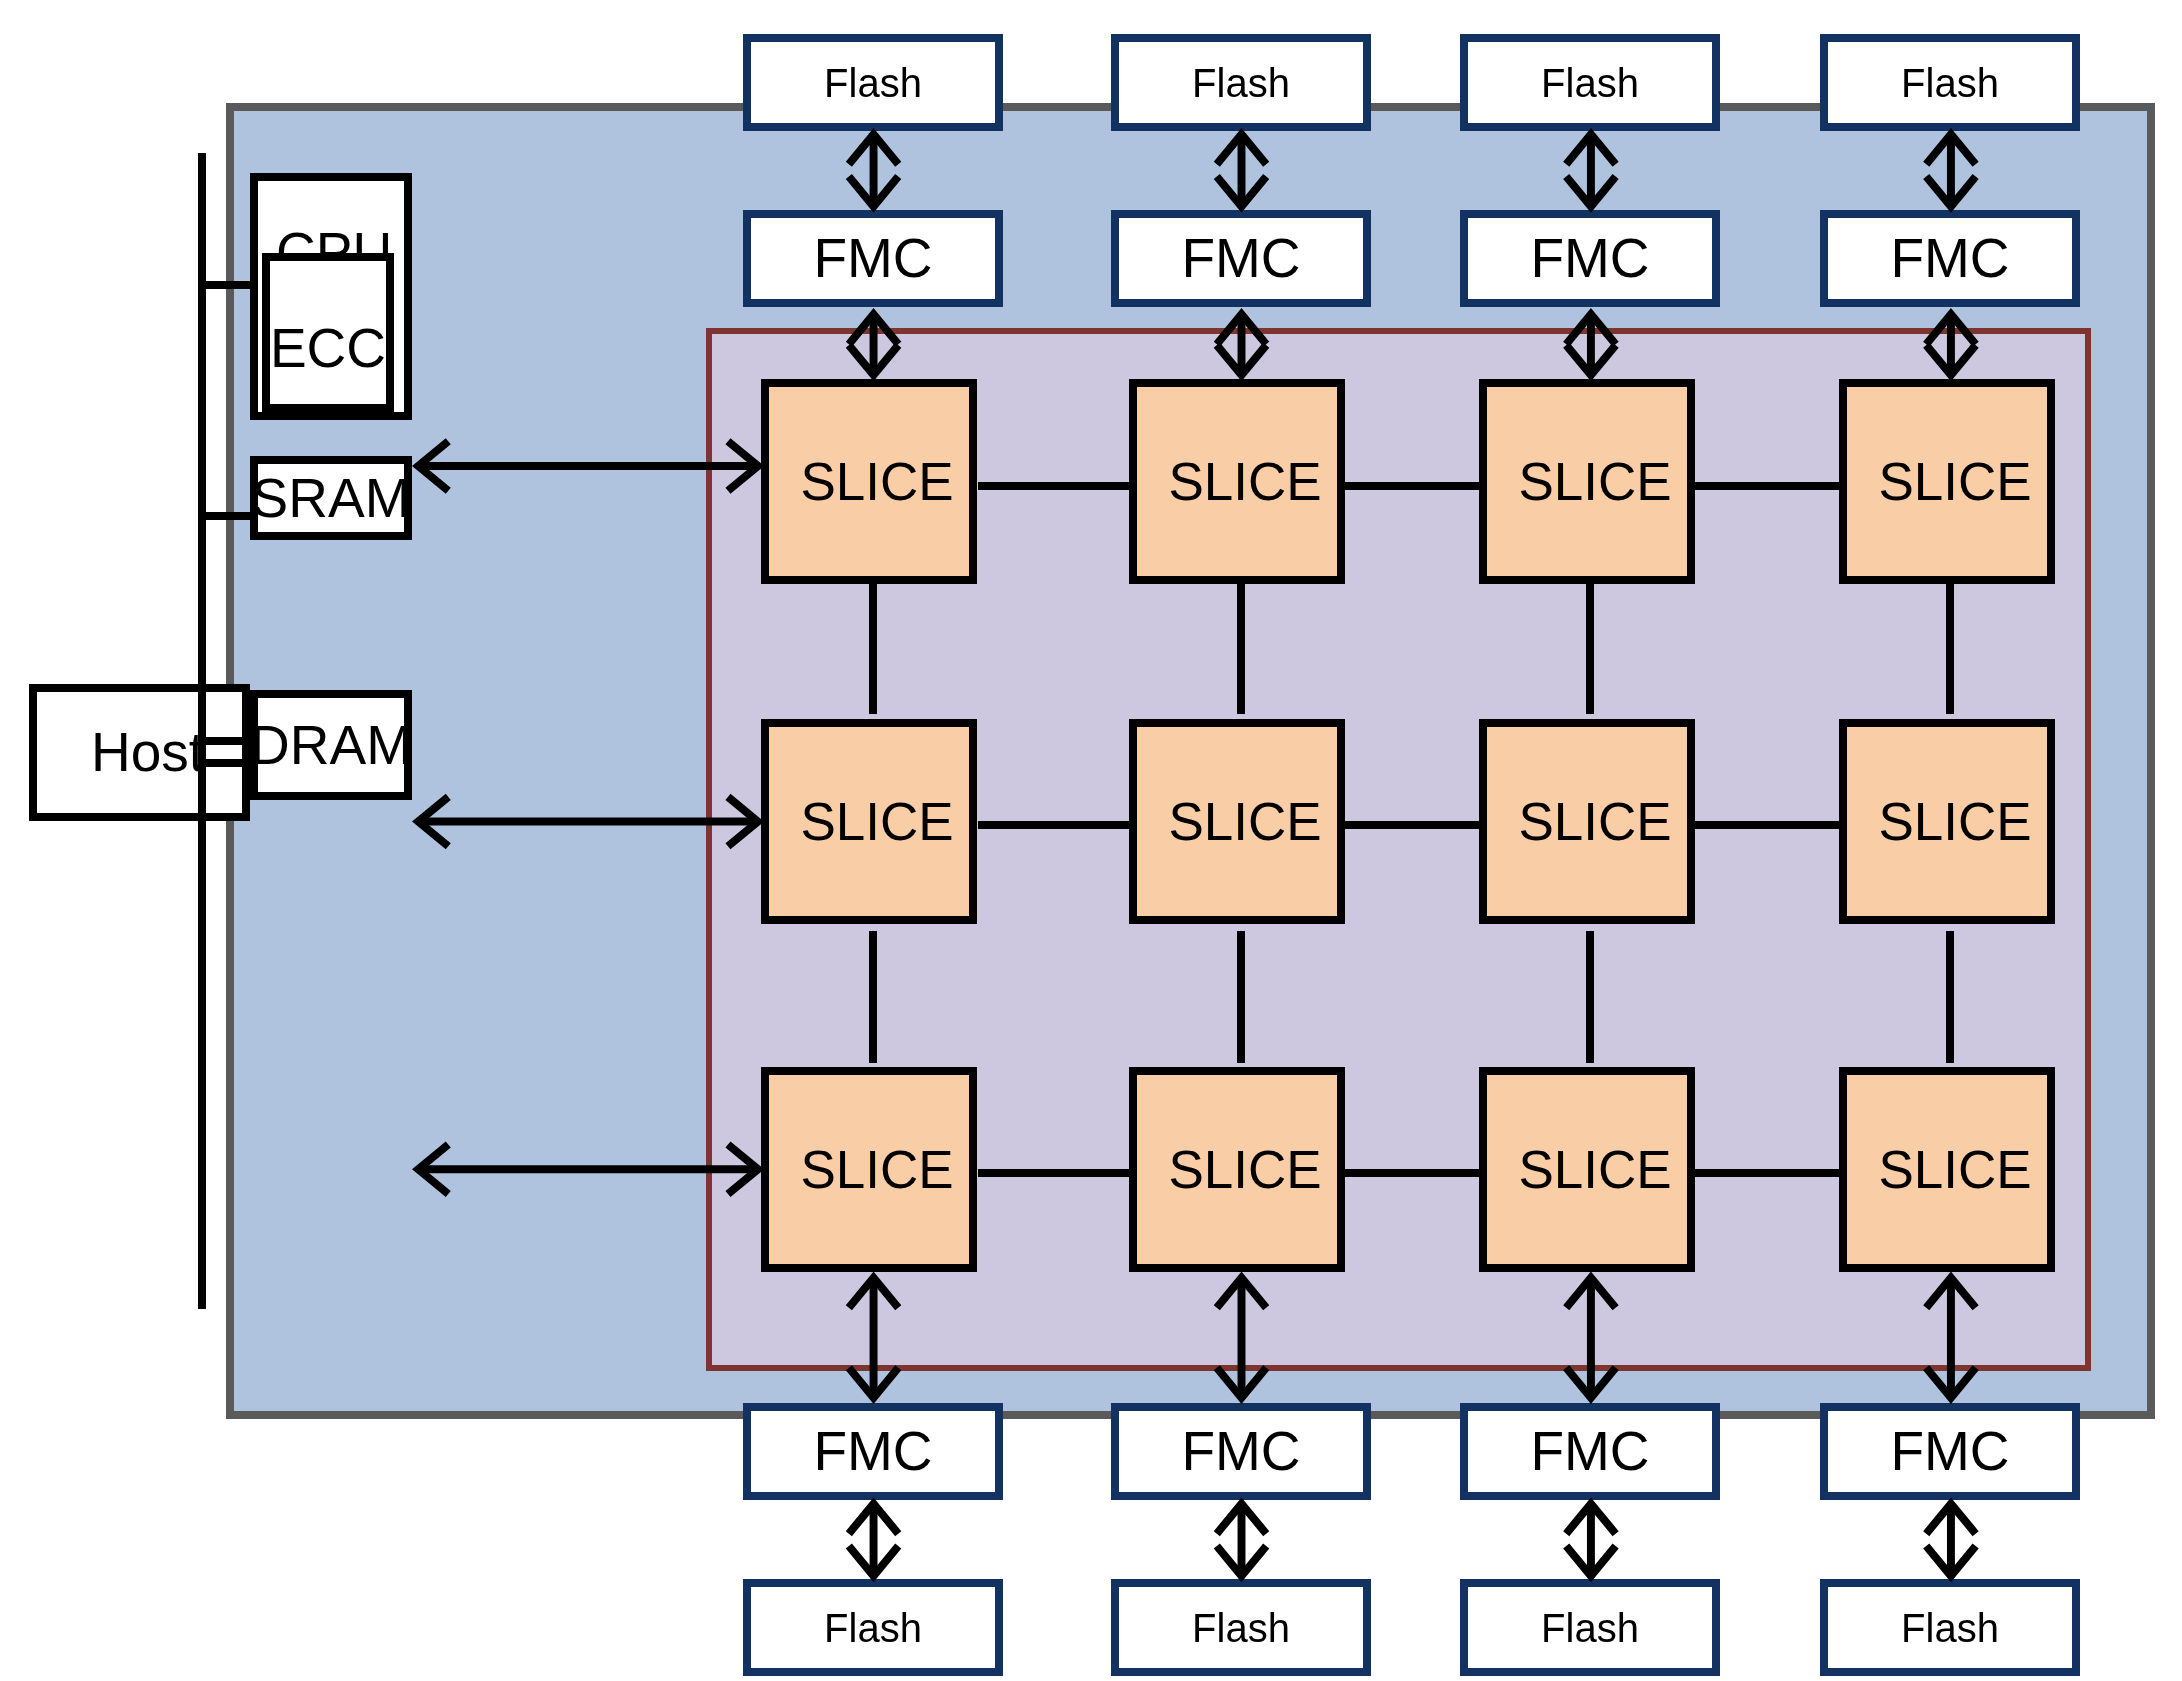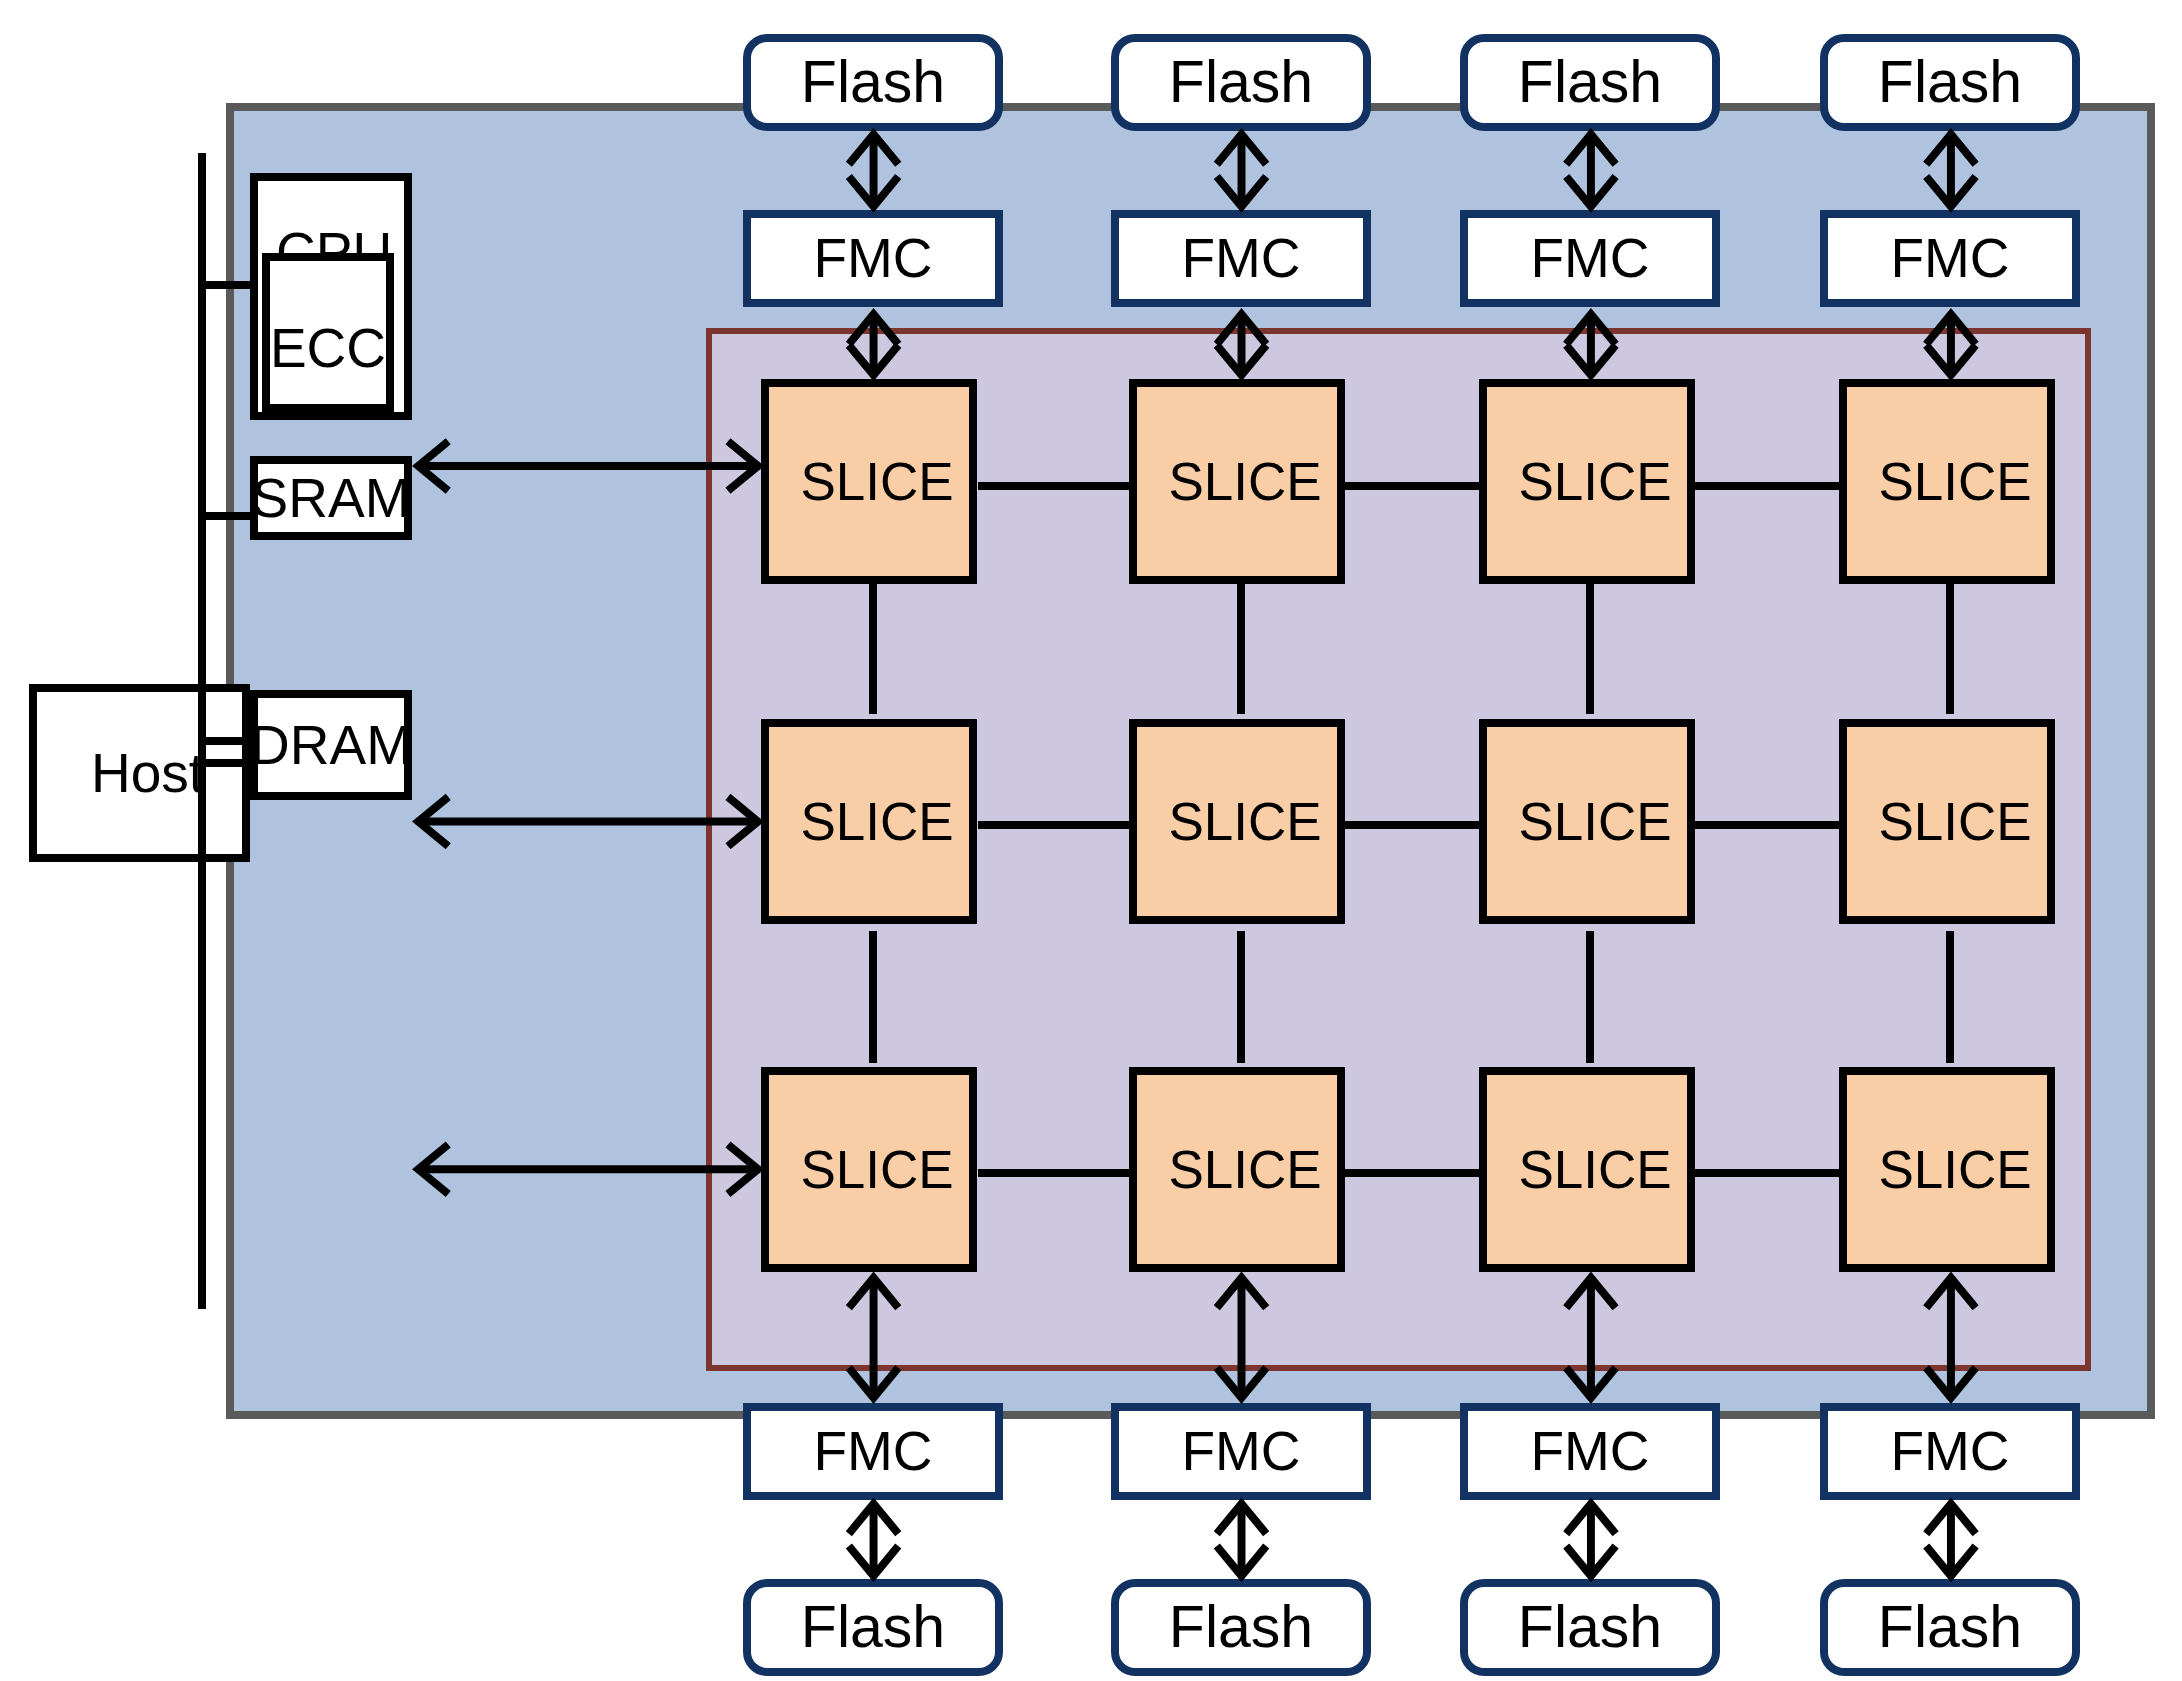--- a/index.html
+++ b/index.html
@@ -31,21 +31,21 @@
     justify-content:center;
     background:#ffffff;
     color:#000000;
     line-height:1;
     white-space:nowrap;
   }
   .box-navy{ border:8px solid #123262; }
   .box-black{ border:8px solid #000000; }
   .box-slice{ border:8px solid #000000; background:#f9cda5; }
 
-  .t-flash{ font-size:59px;border-radius:24px; }
+  .t-flash{ font-size:40px; }
   .t-fmc{ font-size:55px; }
   .t-slice{ font-size:53px;padding-left:16px; }
   .t-host{ font-size:55px; }
   .t-mem{ font-size:55px; }
 
   .cpu-box{
     position:absolute;
     box-sizing:border-box;
     border:8px solid #000000;
     background:#ffffff;
@@ -141,21 +141,21 @@
   <div class="box box-slice t-slice" style="left:761px;top:719px;width:216px;height:205px;">SLICE</div>
   <div class="box box-slice t-slice" style="left:1129px;top:719px;width:216px;height:205px;">SLICE</div>
   <div class="box box-slice t-slice" style="left:1479px;top:719px;width:216px;height:205px;">SLICE</div>
   <div class="box box-slice t-slice" style="left:1839px;top:719px;width:216px;height:205px;">SLICE</div>
 
   <div class="box box-slice t-slice" style="left:761px;top:1067px;width:216px;height:205px;">SLICE</div>
   <div class="box box-slice t-slice" style="left:1129px;top:1067px;width:216px;height:205px;">SLICE</div>
   <div class="box box-slice t-slice" style="left:1479px;top:1067px;width:216px;height:205px;">SLICE</div>
   <div class="box box-slice t-slice" style="left:1839px;top:1067px;width:216px;height:205px;">SLICE</div>
 
-  <div class="box box-black t-host" style="left:29px;top:684px;width:221px;height:178px;padding-left:16px;">Host</div>
+  <div class="box box-black t-host" style="left:29px;top:684px;width:221px;height:137px;padding-left:16px;">Host</div>
 
   <div class="line-v" style="left:198px;top:153px;height:1156px;"></div>
   <div class="line-h" style="left:198px;top:759px;width:62px;"></div>
   <div class="line-h" style="left:198px;top:281px;width:66px;"></div>
   <div class="line-h" style="left:198px;top:512px;width:66px;"></div>
   <div class="line-h" style="left:198px;top:737px;width:66px;"></div>
 
   <div class="cpu-box" style="left:250px;top:173px;width:162px;height:247px;"></div>
   <div class="cpu-label" style="left:276px;top:184px;margin-top:36px;">CPU</div>
   <div class="ecc-box" style="left:262px;top:253px;width:132px;height:159px;">

